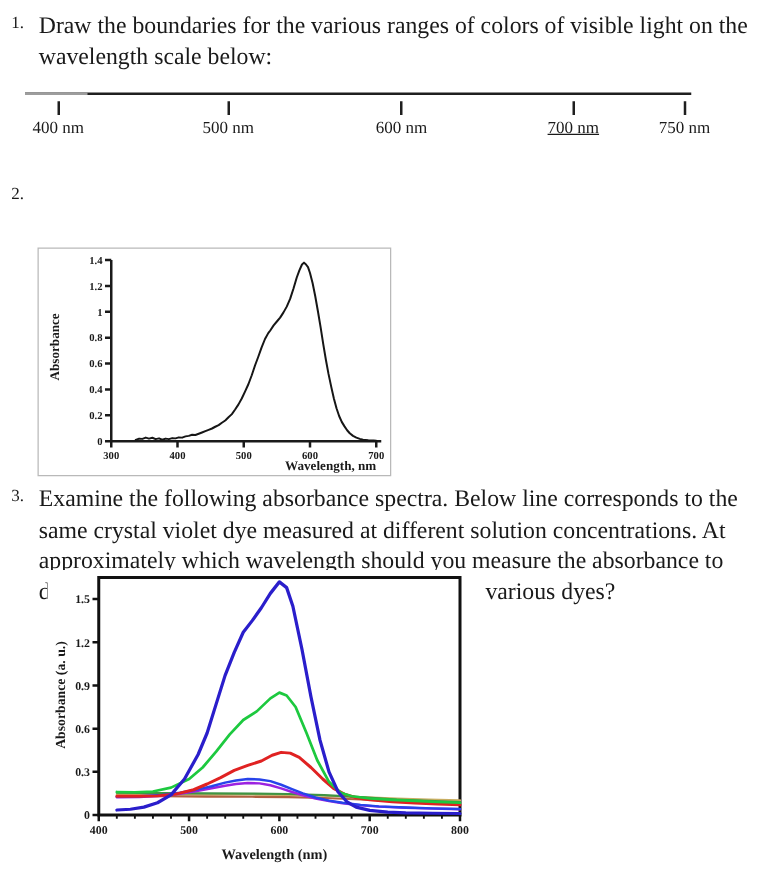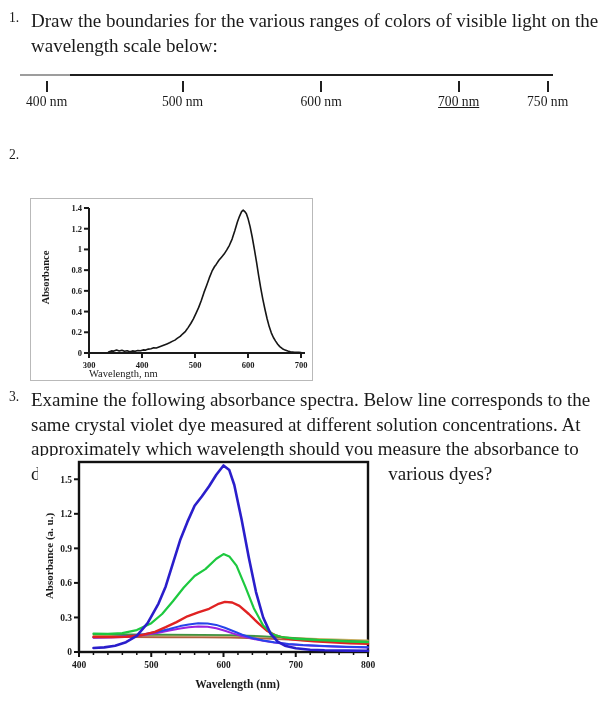--- a/index.html
+++ b/index.html
@@ -15,28 +15,28 @@
   .scale-line{position:absolute;top:14px;left:0;width:100%;height:2px;background:#1f1f1f;}
   .scale-line-gray{position:absolute;top:14px;left:0;width:50px;height:2px;background:#9d9d9d;}
   .scale-tick{position:absolute;top:21px;width:2px;height:11px;background:#1f1f1f;}
   .scale-lab{position:absolute;top:34px;transform:translateX(-50%);font-size:13.6px;white-space:nowrap;}
 
   
   .fig1{position:absolute;left:30px;top:198px;width:281px;height:181px;border:1px solid #b9b9b9;background:#fff;}
   .fig1 svg{position:absolute;left:0;top:0;}
   .fig1-ylab{position:absolute;left:-31px;top:73px;width:90px;text-align:center;
     font-weight:bold;font-size:10.5px;transform:rotate(-90deg);white-space:nowrap;}
-  .fig1-xlab{position:absolute;left:58px;bottom:1px;width:212px;text-align:left;
-    font-weight:normal;font-size:10.5px;}
+  .fig1-xlab{position:absolute;left:58px;bottom:1px;width:212px;text-align:right;
+    font-weight:bold;font-size:10.5px;}
 
   .fig2{position:absolute;left:38px;top:456px;width:350px;height:256px;background:#fff;}
   .fig2 svg{position:absolute;left:17px;top:0;}
   .fig2-ylab{position:absolute;left:-44px;top:94px;width:110px;text-align:center;
     font-weight:bold;font-size:11px;transform:rotate(-90deg);white-space:nowrap;}
-  .fig2-xlab{position:absolute;left:55px;top:222px;width:289px;text-align:center;
+  .fig2-xlab{position:absolute;left:37px;top:222px;width:289px;text-align:center;
     font-weight:bold;font-size:11.5px;}
 </style>
 </head>
 <body>
 
 <div class="page">
 
   <div class="qnum" style="top:9px">1.</div>
   <div class="qtext" style="top:9px">Draw the boundaries for the various ranges of colors of visible light on the wavelength scale below:</div>
 

